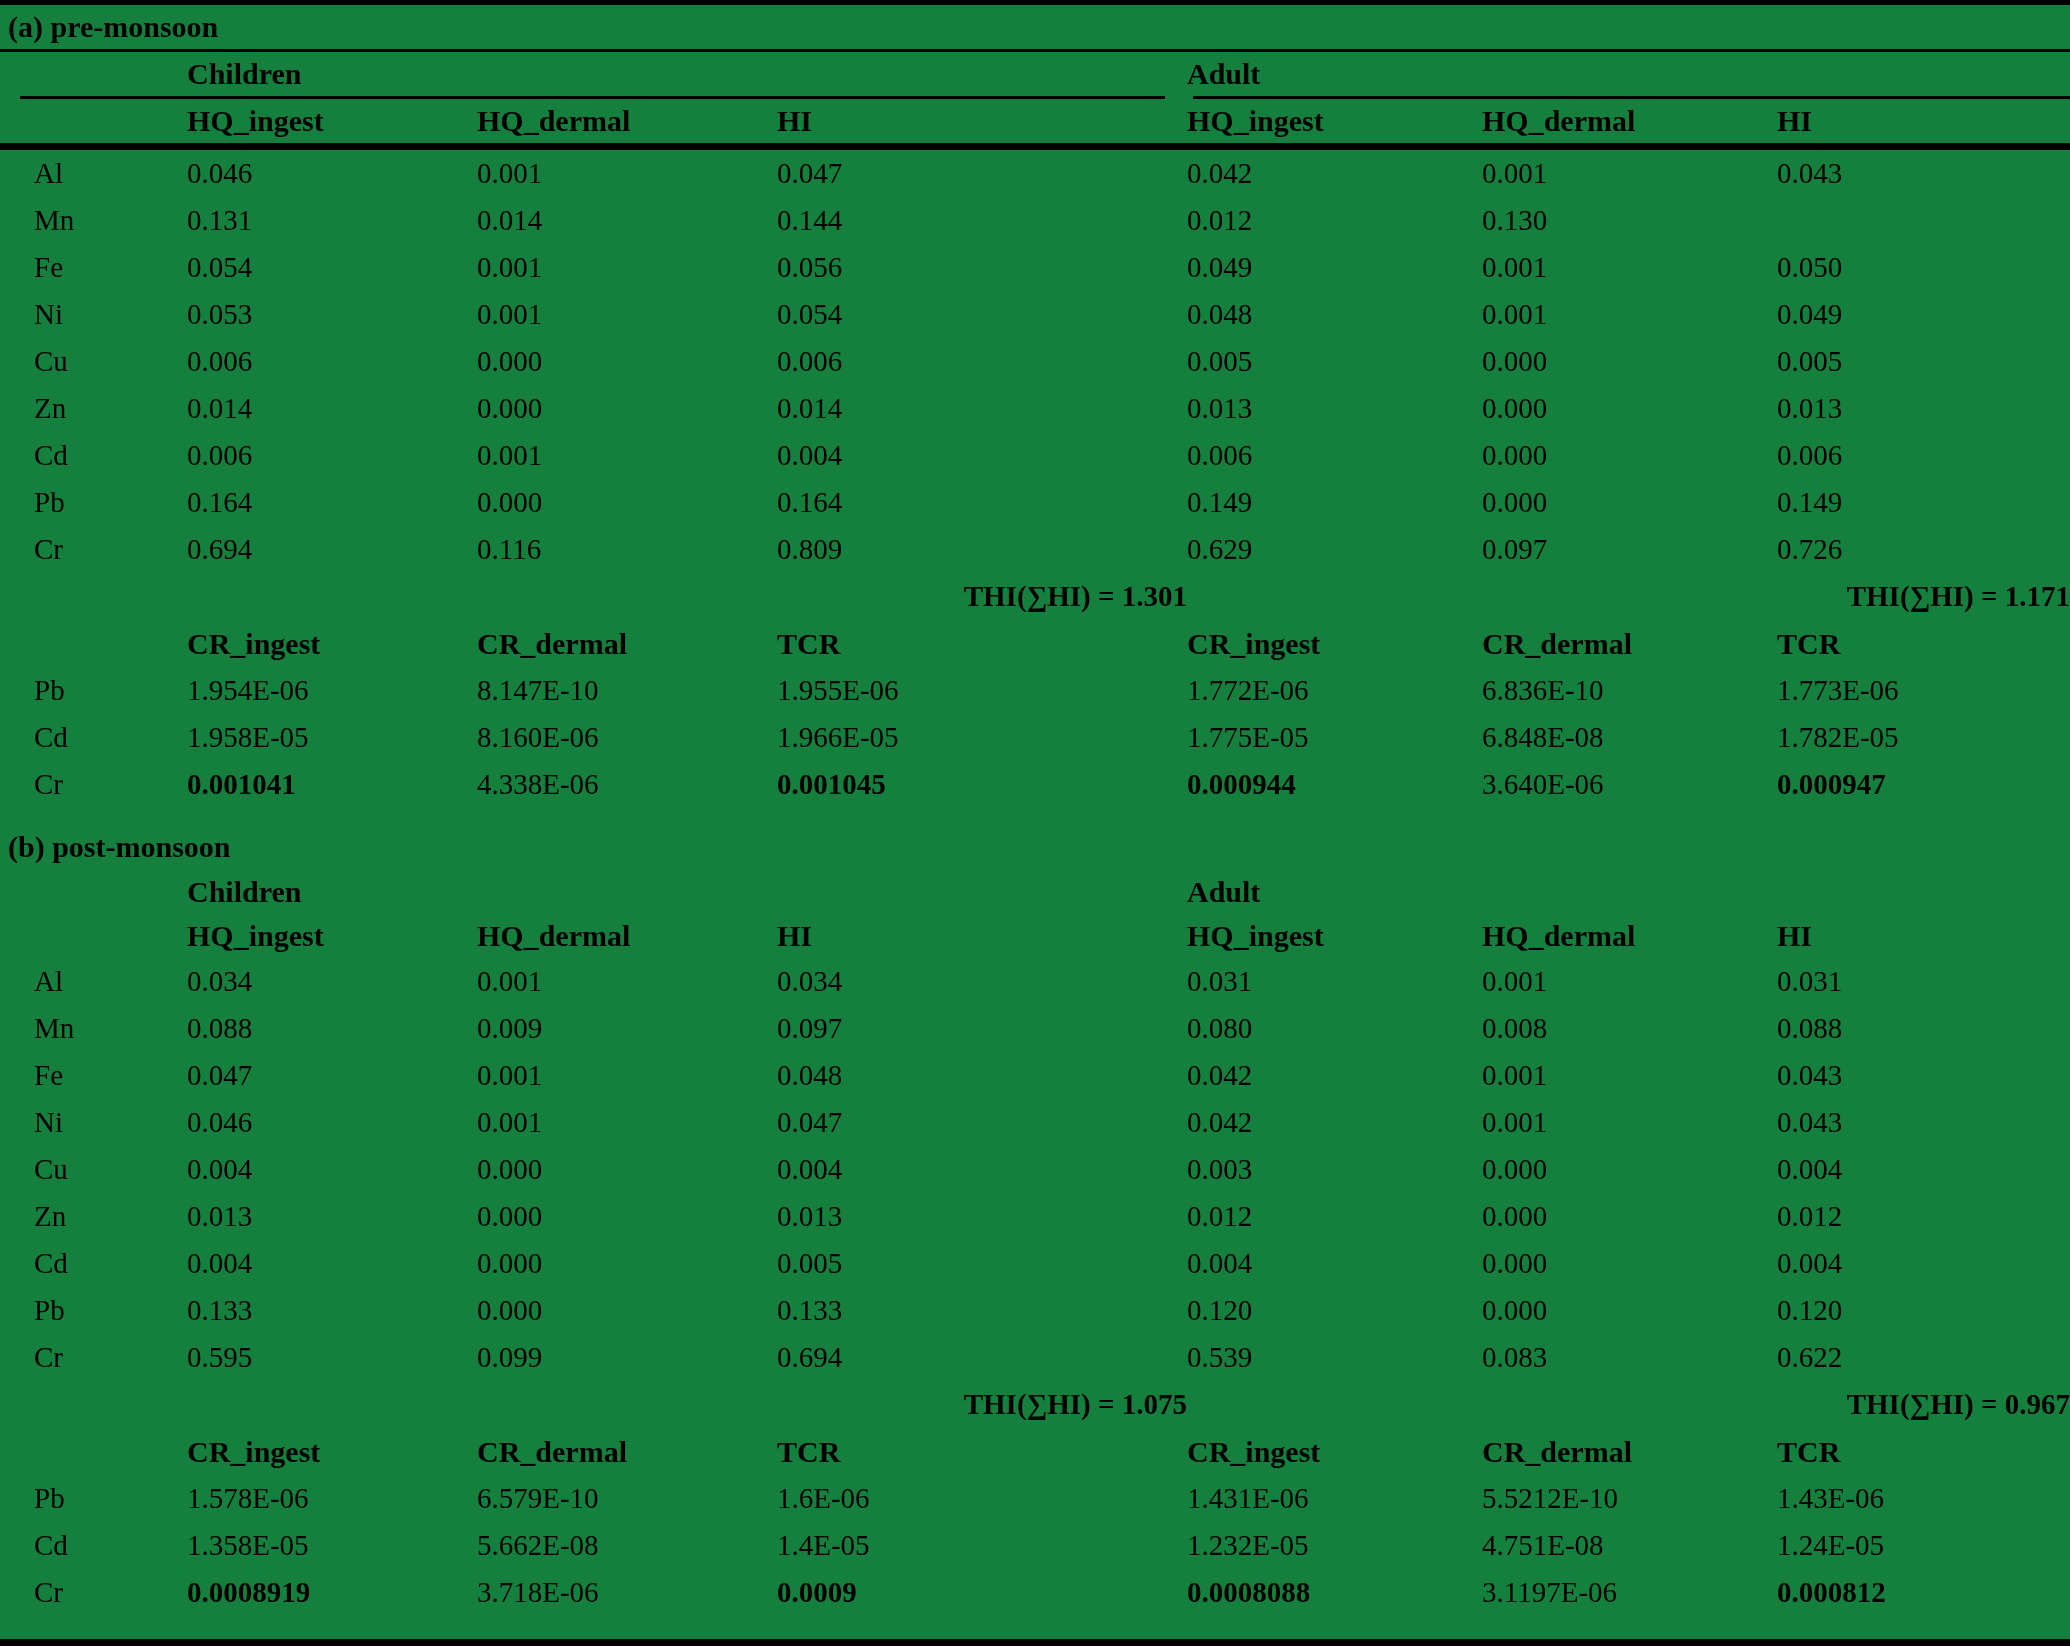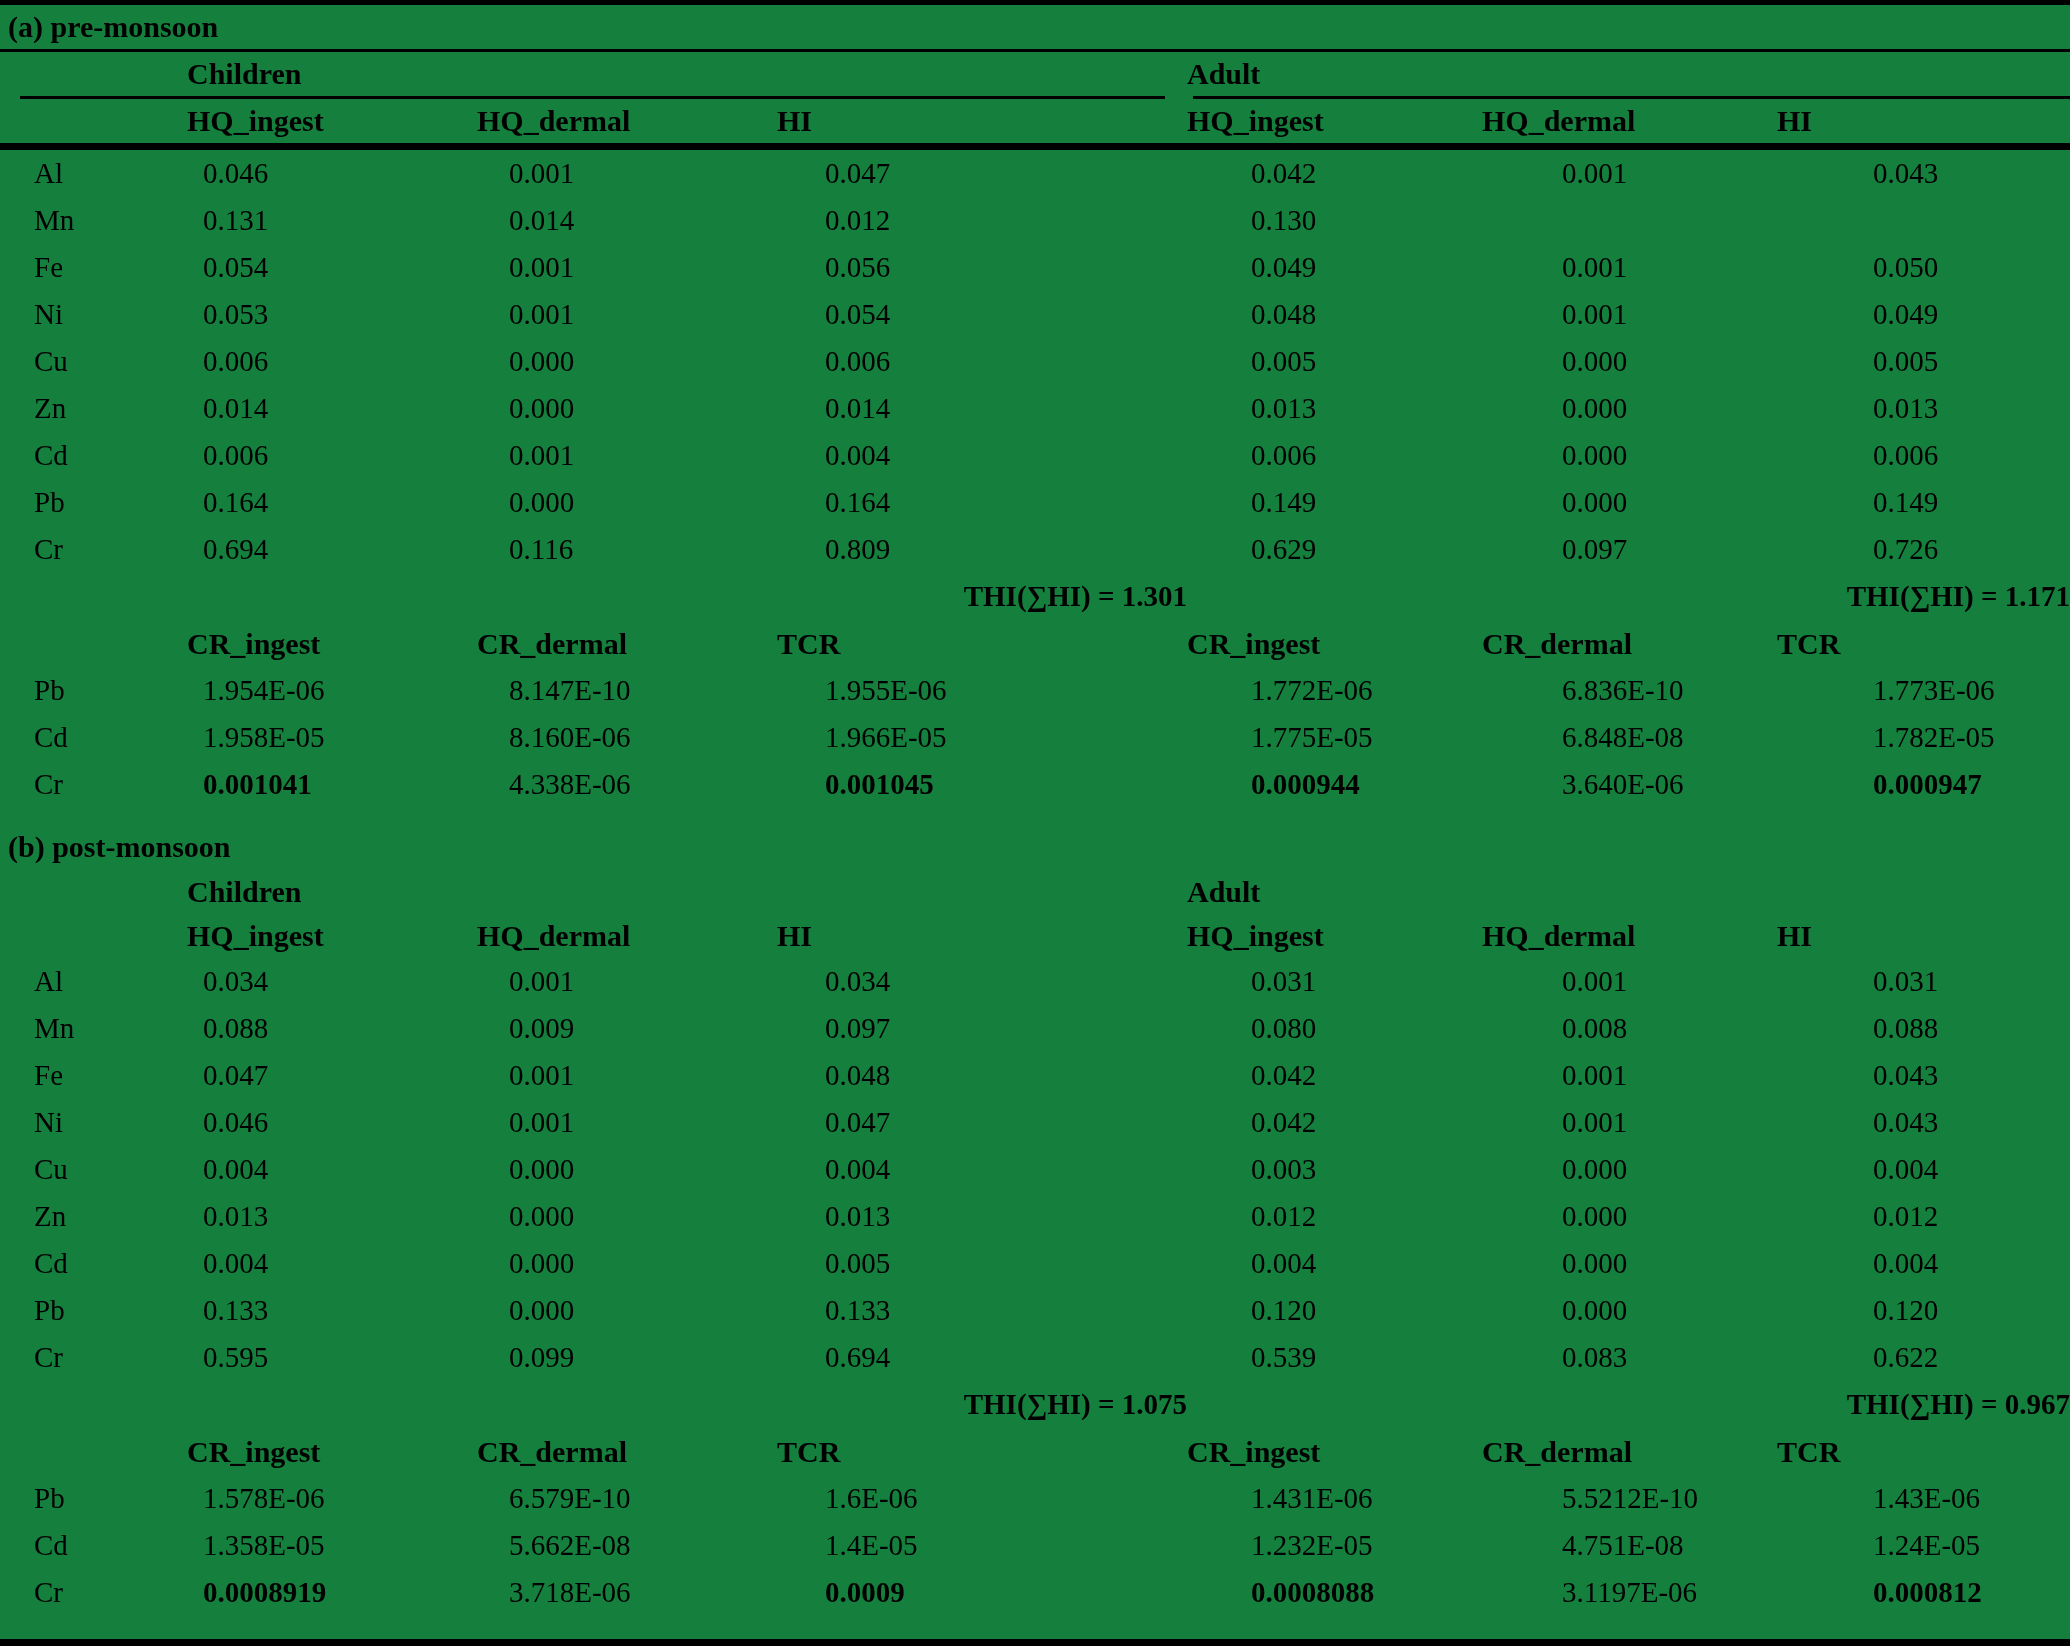--- a/index.html
+++ b/index.html
@@ -19,21 +19,21 @@
 
   .row{display:grid;grid-template-columns:175px 290px 300px 410px 295px 295px 1fr;
        align-items:baseline;white-space:nowrap;margin-left:12px;}
   .cell{white-space:nowrap;}
   .c-elem{padding-left:22px;}
 
   .title-row{font-weight:700;font-size:30px;line-height:44px;padding-left:8px;}
   .title-b{padding-top:16px;line-height:46px;}
   .group-row{font-weight:700;font-size:30px;line-height:44px;}
   .header-row{font-weight:700;font-size:30px;line-height:44px;}
-  .data-row{font-size:29px;line-height:47px;gap:16px;}
+  .data-row{font-size:29px;line-height:47px;}
   .thi-row{font-weight:700;font-size:29px;line-height:47px;text-align:right;}
   .hdr2{font-weight:700;font-size:30px;line-height:47px;}
 
   .span-c{grid-column:2 / 5;}
   .span-a{grid-column:5 / 8;}
   .col-4{grid-column:4;}
   .col-7{grid-column:7;}
 
   .cr-rows .data-row:last-child .b-strong{font-weight:700;}
 </style>
@@ -78,20 +78,21 @@
         <span class="cell">0.047</span>
         <span class="cell">0.042</span>
         <span class="cell">0.001</span>
         <span class="cell">0.043</span>
       </div>
 
       <div class="row data-row">
         <span class="cell c-elem">Mn</span>
         <span class="cell">0.131</span>
         <span class="cell">0.014</span>
+        <span class="cell">0.144</span>
         <span class="cell">0.012</span>
         <span class="cell">0.130</span>
       </div>
 
       <div class="row data-row">
         <span class="cell c-elem">Fe</span>
         <span class="cell">0.054</span>
         <span class="cell">0.001</span>
         <span class="cell">0.056</span>
         <span class="cell">0.049</span>

